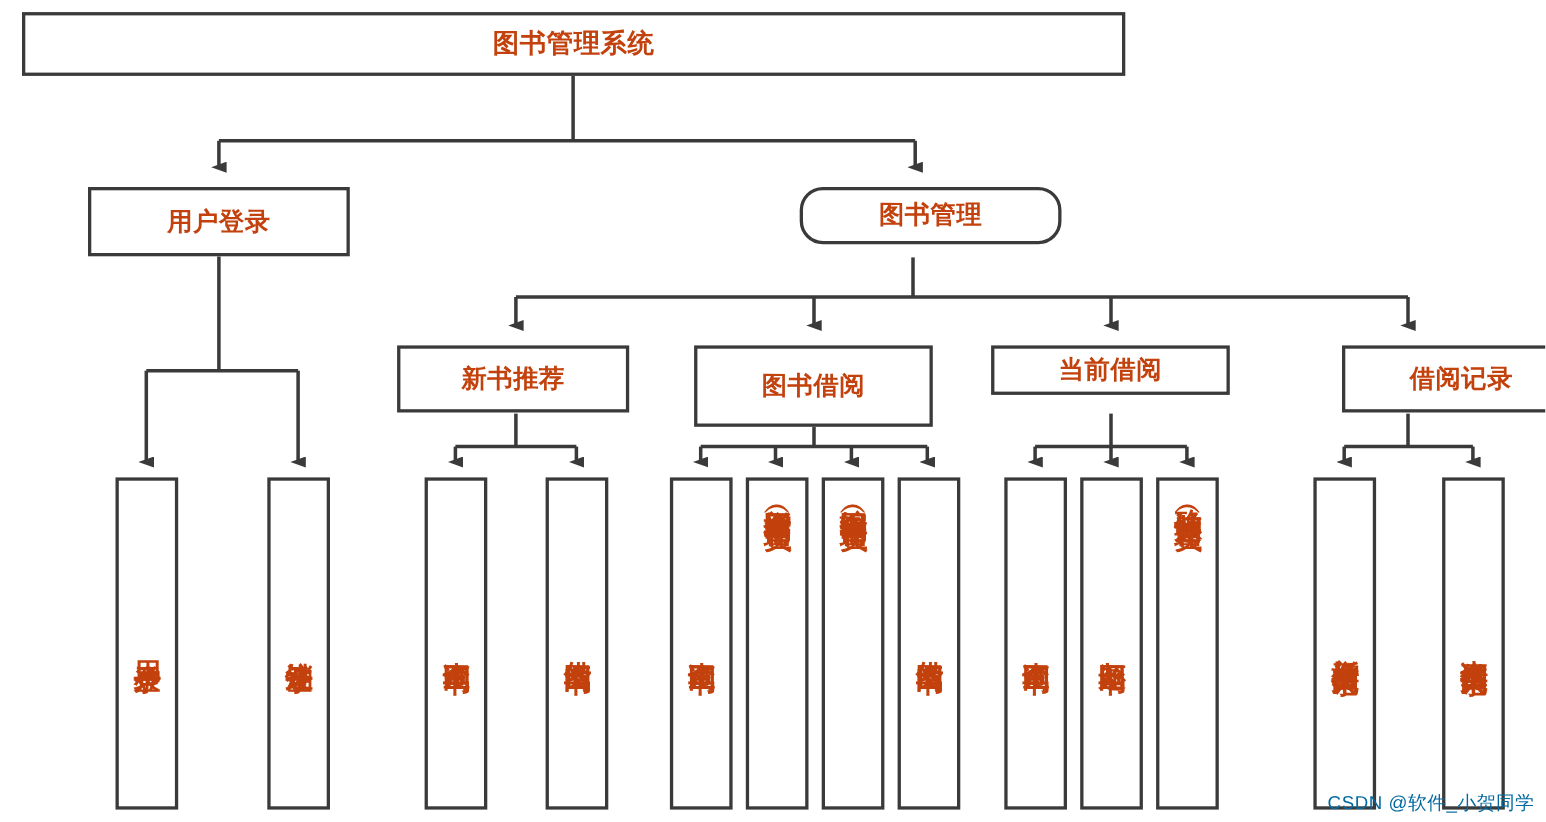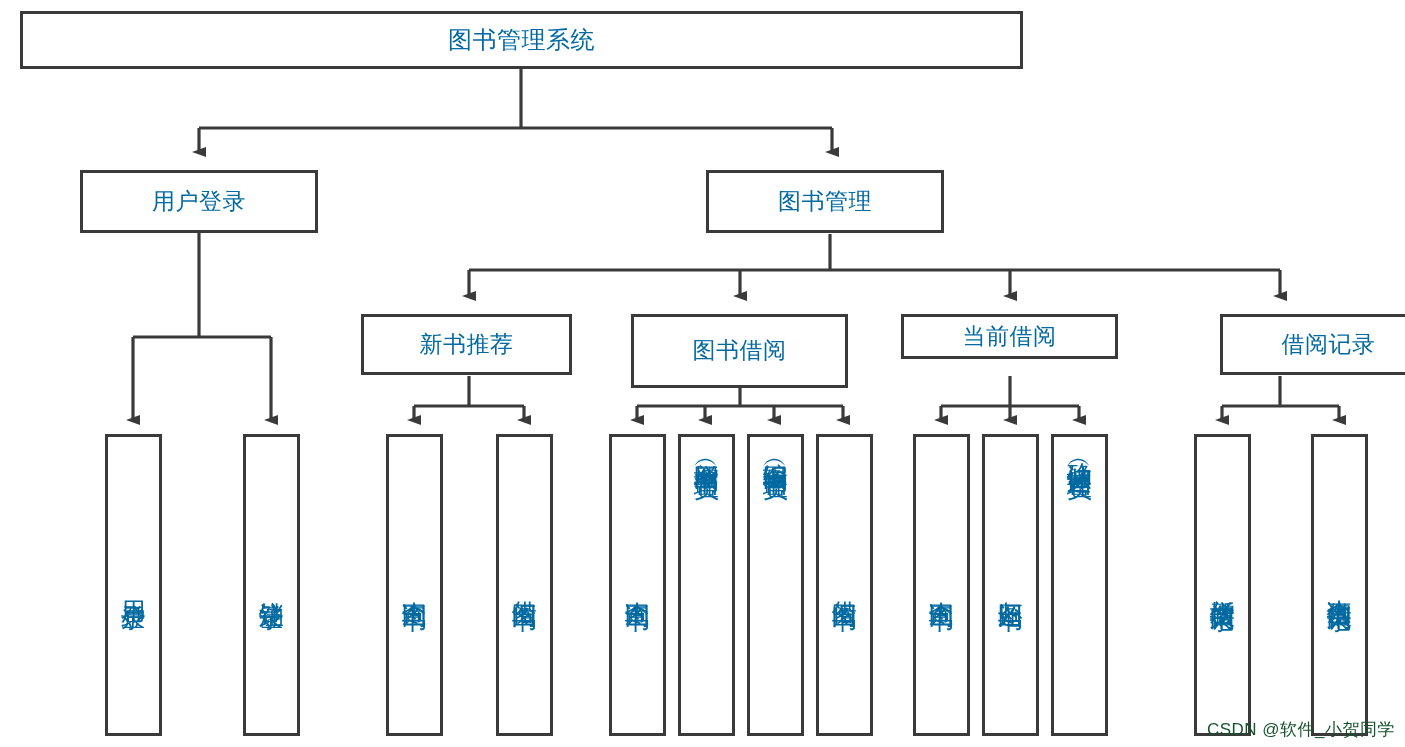--- a/index.html
+++ b/index.html
@@ -26,21 +26,22 @@
     pointer-events: none;
   }
   .node {
     position: absolute;
     box-sizing: border-box;
     background: #ffffff;
     border: 3px solid #3a3a3a;
     display: flex;
     align-items: center;
     justify-content: center;
-    color: #0369a1;
+    color: #c2410c;
+    font-weight: bold;
   }
   .node .label {
     display: block;
     text-align: center;
     line-height: 1.02;
     letter-spacing: 0.5px;
   }
   
   .node.horiz .label {
     font-size: 23px;
@@ -64,21 +65,21 @@
     white-space: nowrap;
   }
   .node.vert.toptext {
     align-items: flex-start;
   }
   .watermark {
     position: absolute;
     right: 10px;
     bottom: 6px;
     font-size: 17px;
-    color: #14532d;
+    color: #0369a1;
     white-space: nowrap;
     letter-spacing: 0.5px;
   }
 </style>
 </head>
 <body>
 
 <div id="canvas">
 
   <svg id="wires" viewBox="0 0 1405 747">
@@ -132,21 +133,21 @@
   </svg>
 
   <div class="node horiz root" style="left:20px; top:11px; width:1003px; height:58px;">
     <span class="label">图书管理系统</span>
   </div>
 
   <div class="node horiz" style="left:80px; top:170px; width:238px; height:63px;">
     <span class="label">用户登录</span>
   </div>
 
-  <div class="node horiz" style="left:706px; top:170px; width:238px; height:63px;">
+  <div class="node horiz" style="left:727px; top:170px; width:238px; height:52px;border-radius:21px;">
     <span class="label">图书管理</span>
   </div>
 
   <div class="node horiz" style="left:361px; top:314px; width:211px; height:61px;">
     <span class="label">新书推荐</span>
   </div>
 
   <div class="node horiz" style="left:631px; top:314px; width:217px; height:74px;">
     <span class="label">图书借阅</span>
   </div>

